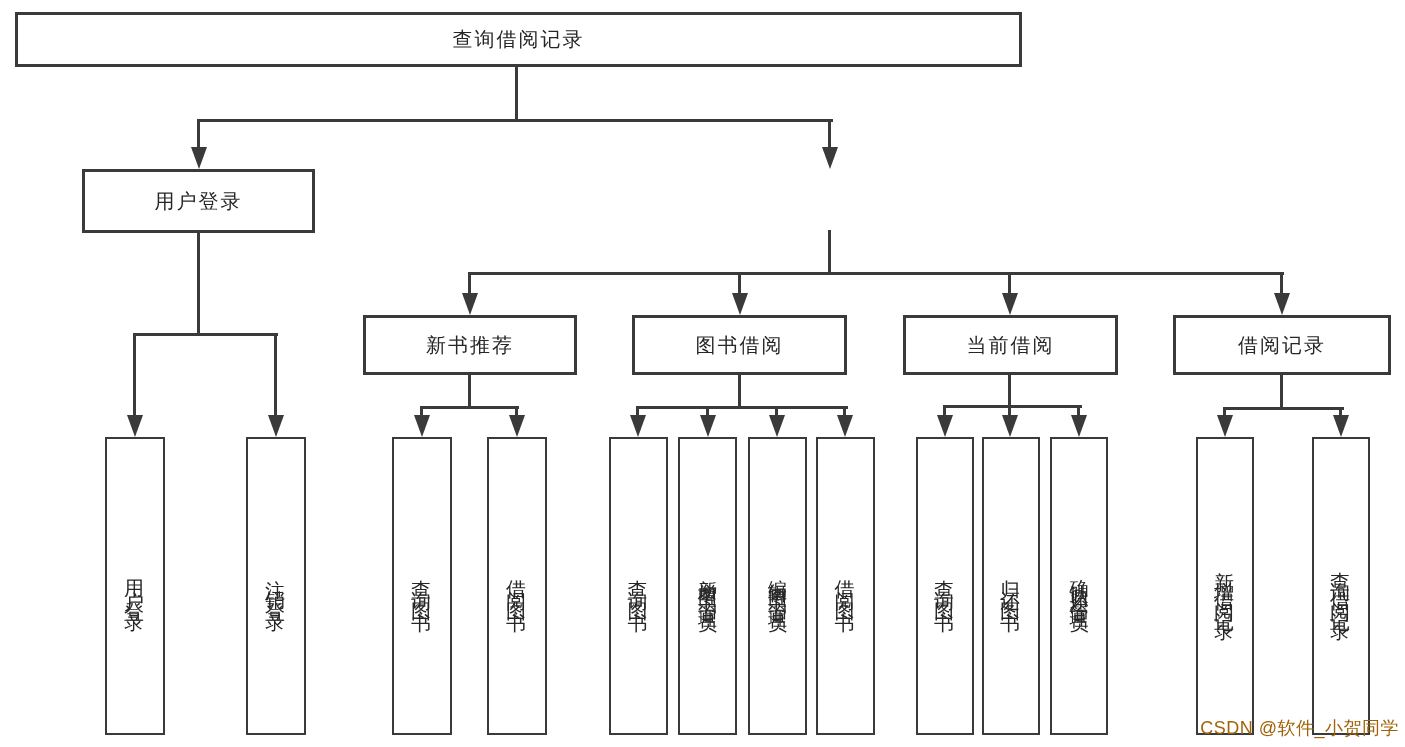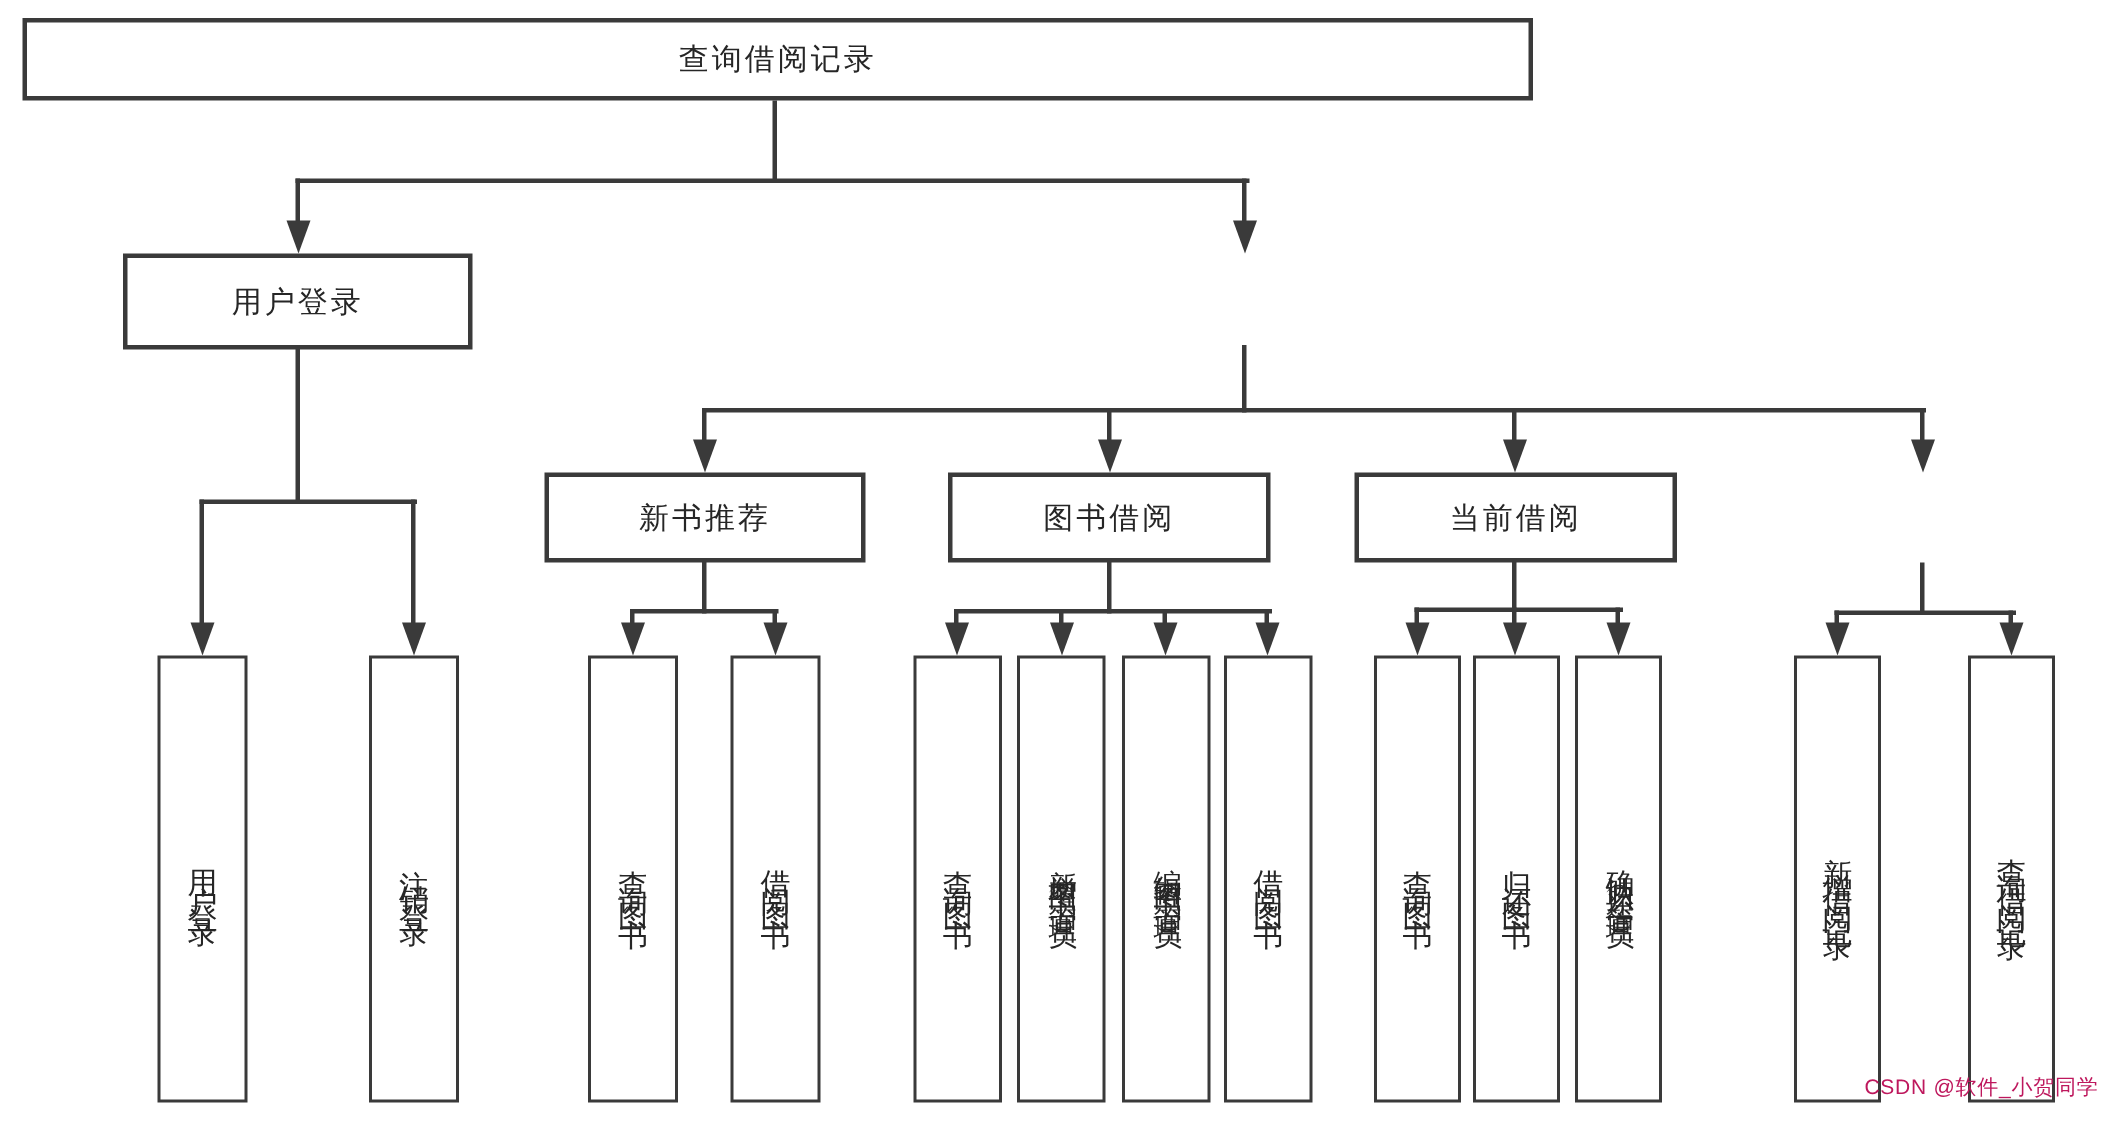--- a/index.html
+++ b/index.html
@@ -9,35 +9,36 @@
        display:flex;align-items:center;justify-content:center;
        font-size:20px;color:#262626;letter-spacing:2px;white-space:nowrap;}
   .leaf{border-width:2.5px;writing-mode:vertical-rl;text-orientation:mixed;
         letter-spacing:11px;white-space:normal;}
   .leaf.mid{letter-spacing:10px;}
   .leaf.tight{letter-spacing:5px;font-size:19px;}
   .ln{position:absolute;display:block;background:#3a3a3a;width:3px;height:3px;}
   .ah{position:absolute;display:block;width:0;height:0;
       border-left:8px solid transparent;border-right:8px solid transparent;
       border-top:22px solid #3a3a3a;}
-  .watermark{position:absolute;top:716px;right:6px;font-size:14px;color:#be185d;
+  .watermark{position:absolute;top:716px;right:6px;font-size:18px;color:#a16207;
              letter-spacing:0.5px;}
 </style>
 </head>
 <body>
 
 <div class="stage">
 
   <div class="box" style="left:15px;top:12px;width:1007px;height:55px;">查询借阅记录</div>
 
   <div class="box" style="left:82px;top:169px;width:233px;height:64px;">用户登录</div>
 
   <div class="box" style="left:632px;top:315px;width:215px;height:60px;">图书借阅</div>
   <div class="box" style="left:363px;top:315px;width:214px;height:60px;">新书推荐</div>
   <div class="box" style="left:903px;top:315px;width:215px;height:60px;">当前借阅</div>
+  <div class="box" style="left:1173px;top:315px;width:218px;height:60px;">借阅记录</div>
 
   <div class="box leaf" style="left:105px;top:437px;width:60px;height:298px;">用户登录</div>
   <div class="box leaf" style="left:246px;top:437px;width:60px;height:298px;">注销登录</div>
 
   <div class="box leaf" style="left:392px;top:437px;width:60px;height:298px;">查询图书</div>
   <div class="box leaf" style="left:487px;top:437px;width:60px;height:298px;">借阅图书</div>
 
   <div class="box leaf" style="left:609px;top:437px;width:59px;height:298px;">查询图书</div>
   <div class="box leaf tight" style="left:678px;top:437px;width:59px;height:298px;">新增图书（管理员）</div>
   <div class="box leaf tight" style="left:748px;top:437px;width:59px;height:298px;">编辑图书（管理员）</div>

